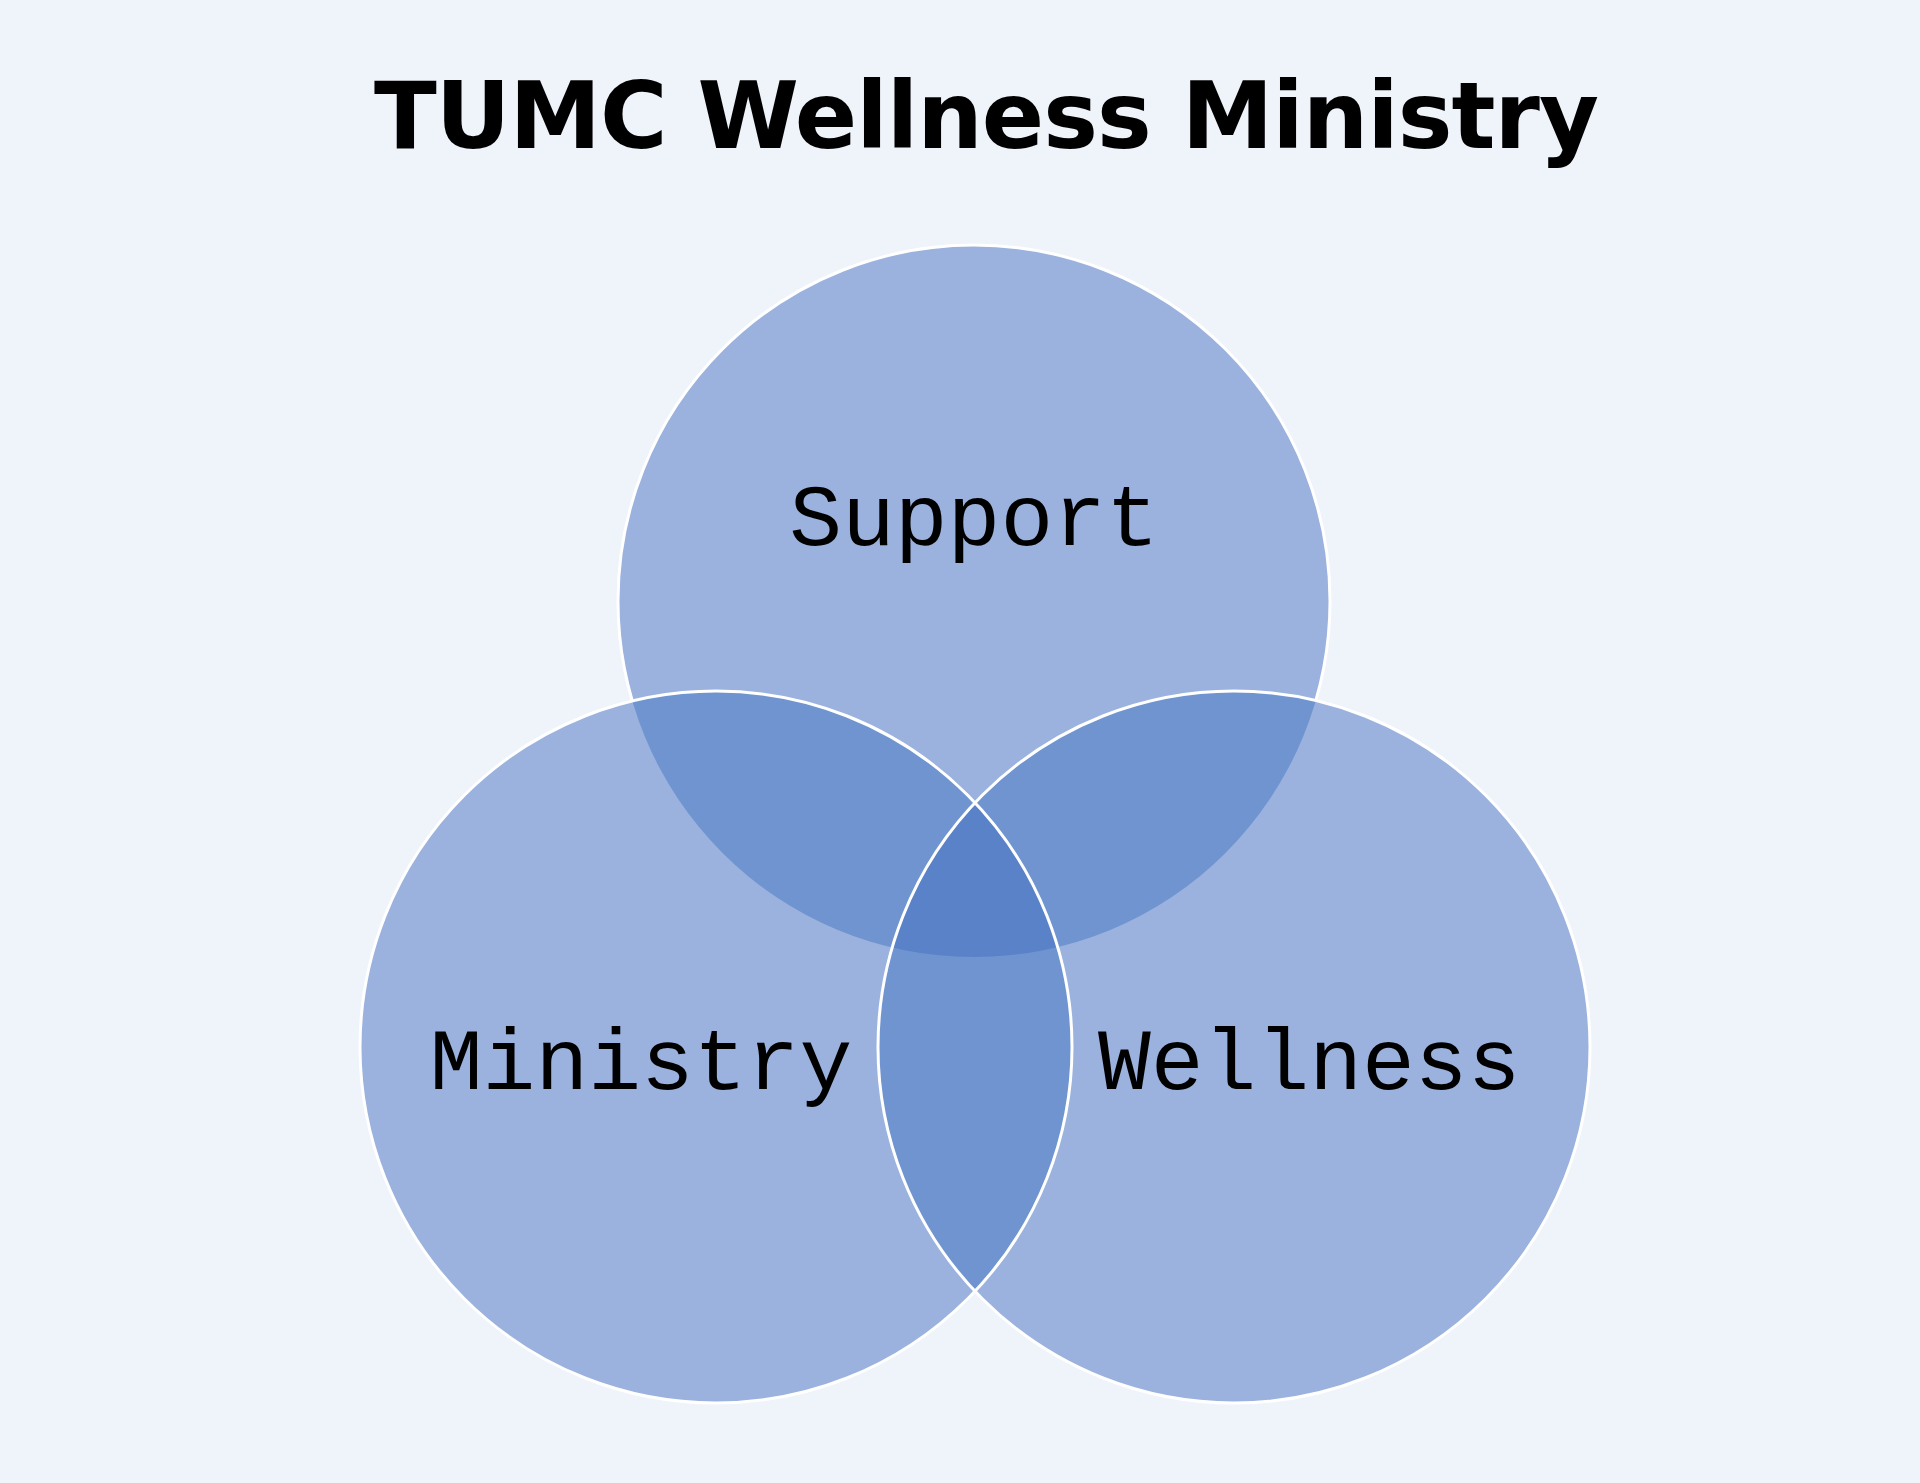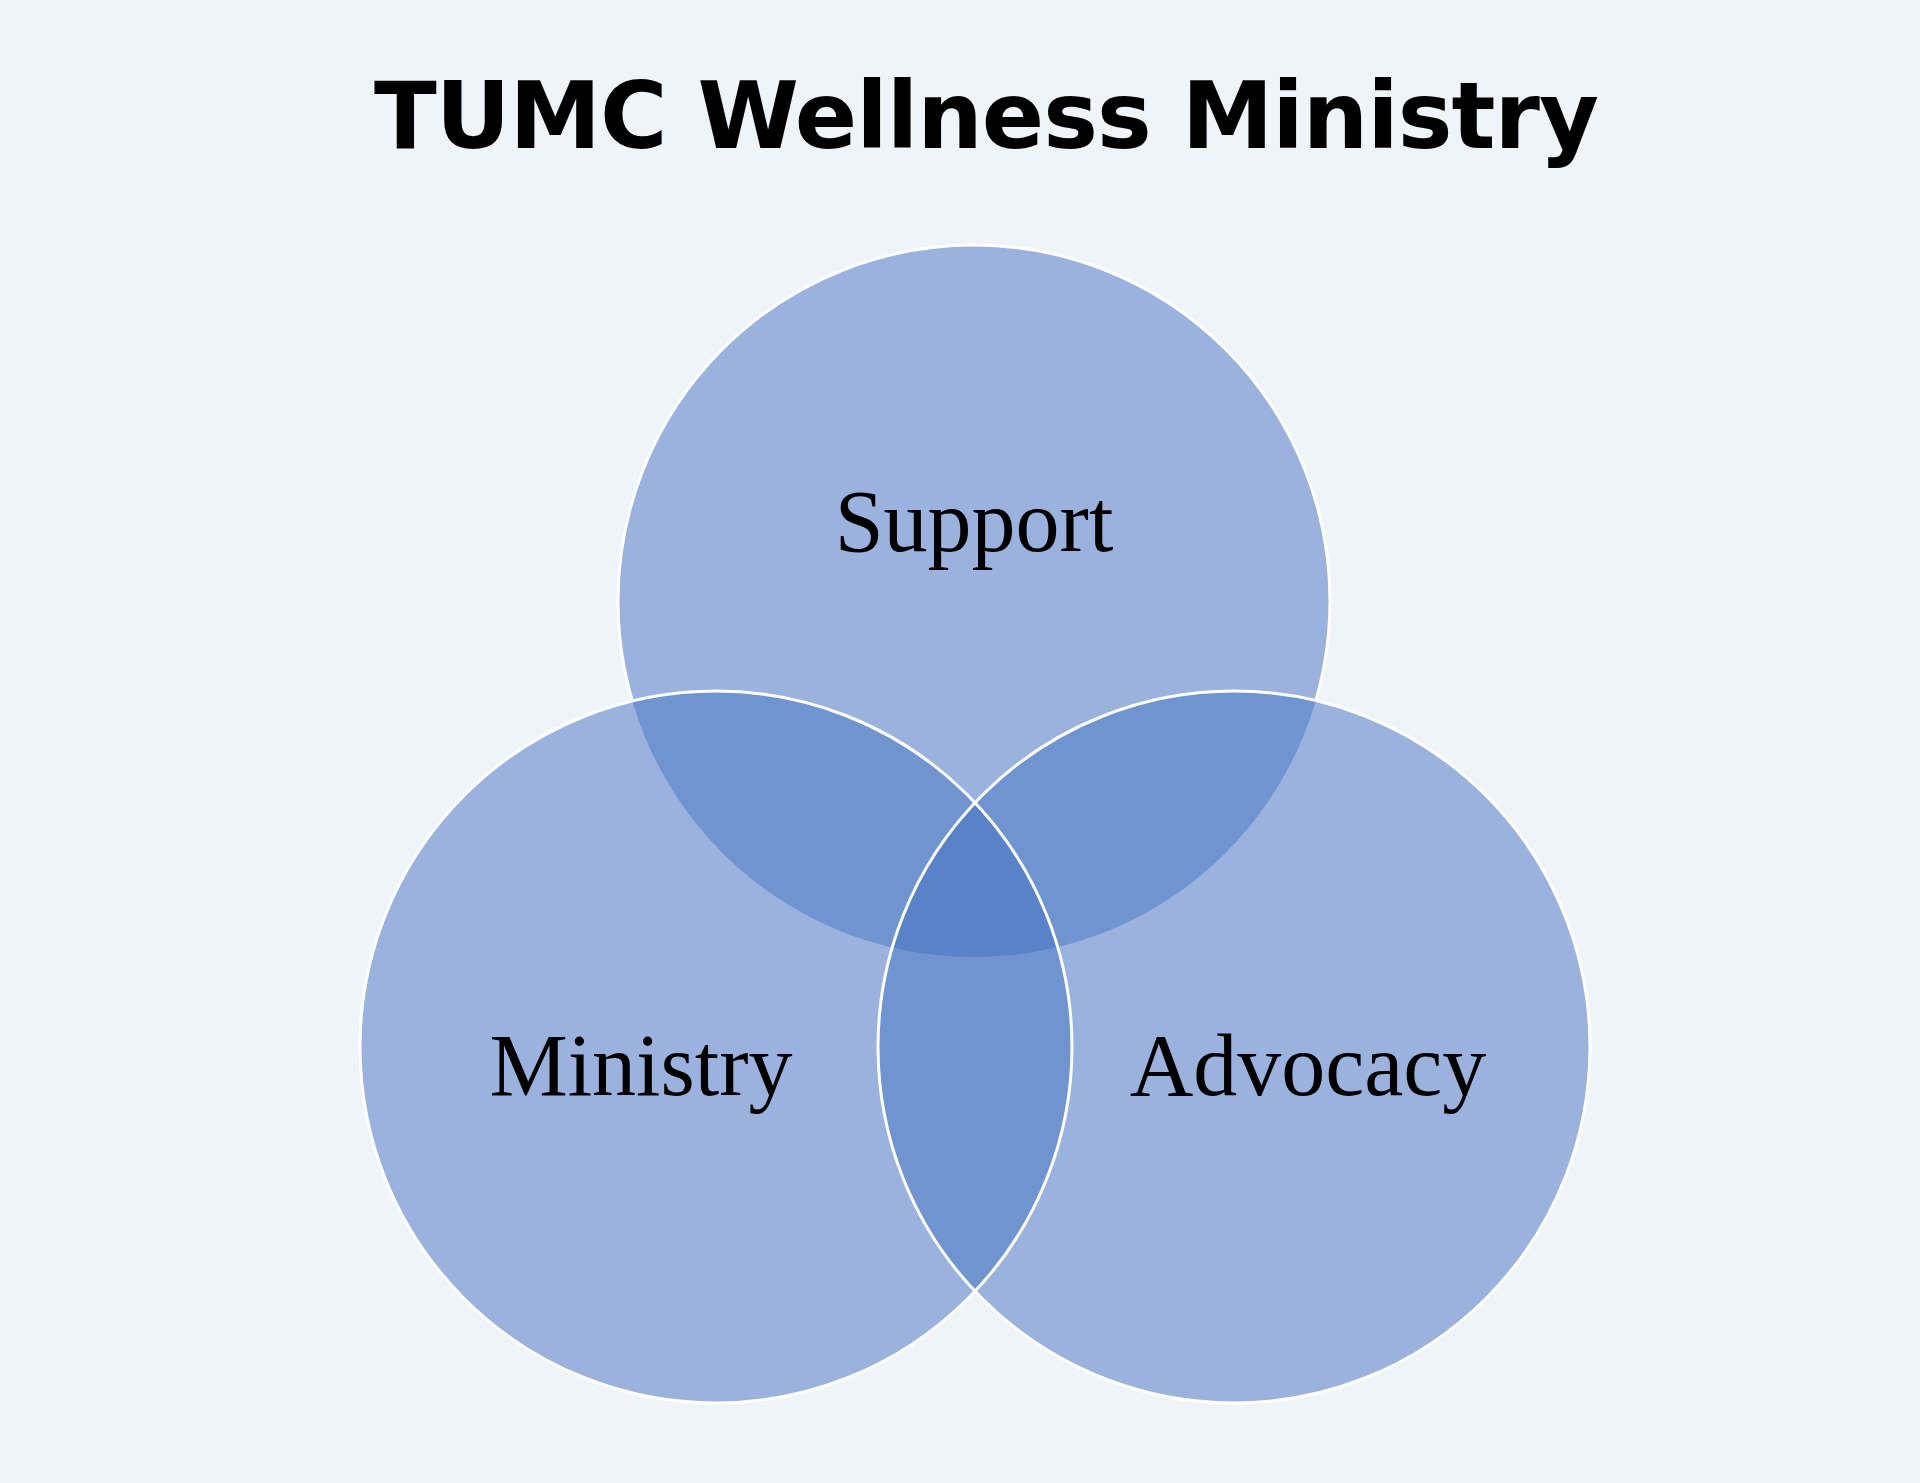--- a/index.html
+++ b/index.html
@@ -30,21 +30,21 @@
     }
     svg.venn {
       position: absolute;
       left: 0;
       top: 0;
       width: 1920px;
       height: 1483px;
     }
     .label {
       position: absolute;
-      font-family: Liberation Serif, serif;
+      font-family: Liberation Mono, monospace;
       font-size: 88px;
       color: #000000;
       white-space: nowrap;
       line-height: 100px;
       text-align: center;
     }
   </style>
 </head>
 <body>
 
@@ -82,13 +82,13 @@
       <circle cx="1234" cy="1047" r="356" fill="#5A82C8"></circle>
     </g>
   </g>
 
   <circle cx="716" cy="1047" r="356" fill="none" stroke="#FFFFFF" stroke-width="3"></circle>
   <circle cx="1234" cy="1047" r="356" fill="none" stroke="#FFFFFF" stroke-width="3"></circle>
 </svg>
 
 <div class="label" style="left:774px; width:400px; top:472px;">Support</div>
 <div class="label" style="left:421px; width:440px; top:1016px;">Ministry</div>
-<div class="label" style="left:1098px; width:420px; top:1016px;">Advocacy</div>
+<div class="label" style="left:1098px; width:420px; top:1016px;">Wellness</div>
 
 </body></html>

